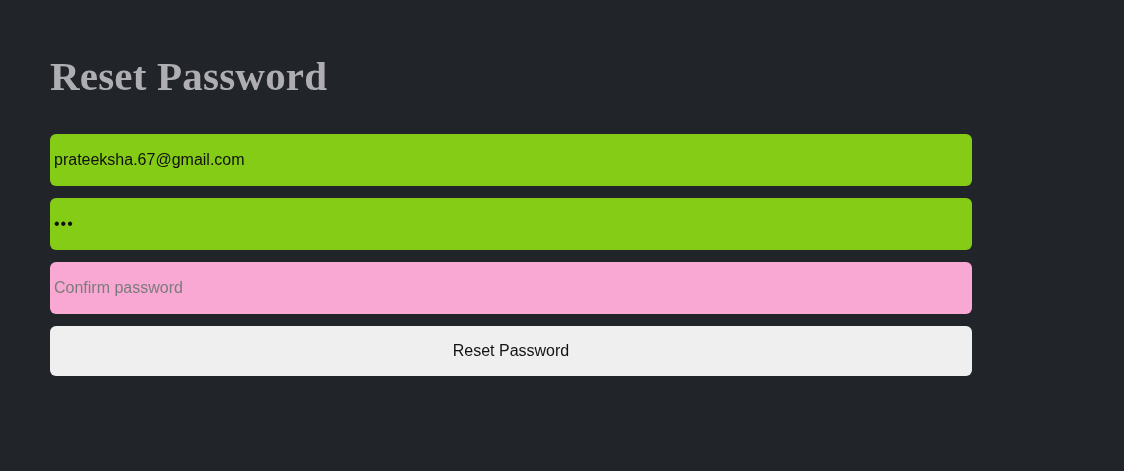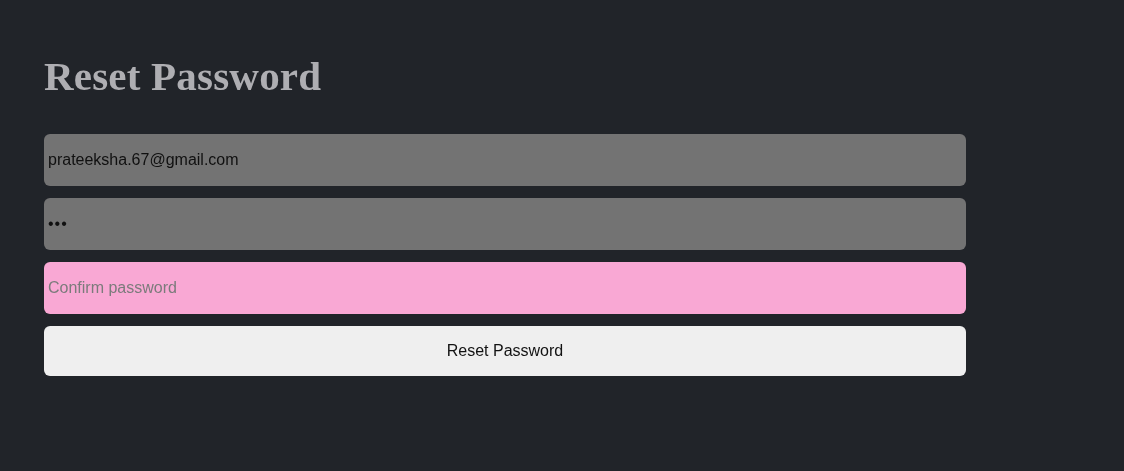--- a/index.html
+++ b/index.html
@@ -16,21 +16,21 @@
     overflow: hidden;
   }
   .page {
     position: relative;
     width: 1124px;
     height: 471px;
     background: #212429;
   }
   .form-wrap {
     position: absolute;
-    left: 44px;
+    left: 50px;
     top: 52px;
     width: 922px;
   }
   .page-title {
     margin: 0;
     padding: 0;
     font-family: "Liberation Serif", "DejaVu Serif", serif;
     font-weight: bold;
     font-size: 41px;
     line-height: 48px;
@@ -46,21 +46,21 @@
     border-radius: 6px;
     padding: 0 4px 0 4px;
     font-family: "Liberation Sans", sans-serif;
     font-size: 16px;
     line-height: 52px;
     color: #101010;
     background: #f9a8d4;
     outline: none;
   }
   .field.autofilled {
-    background: #737373;
+    background: #84cc16;
   }
   .field::placeholder {
     color: #7b7b7b;
     opacity: 1;
   }
   .field-email { margin-top: 34px; }
   .field-masked {
     letter-spacing: 1px;
   }
   .submit-button {

